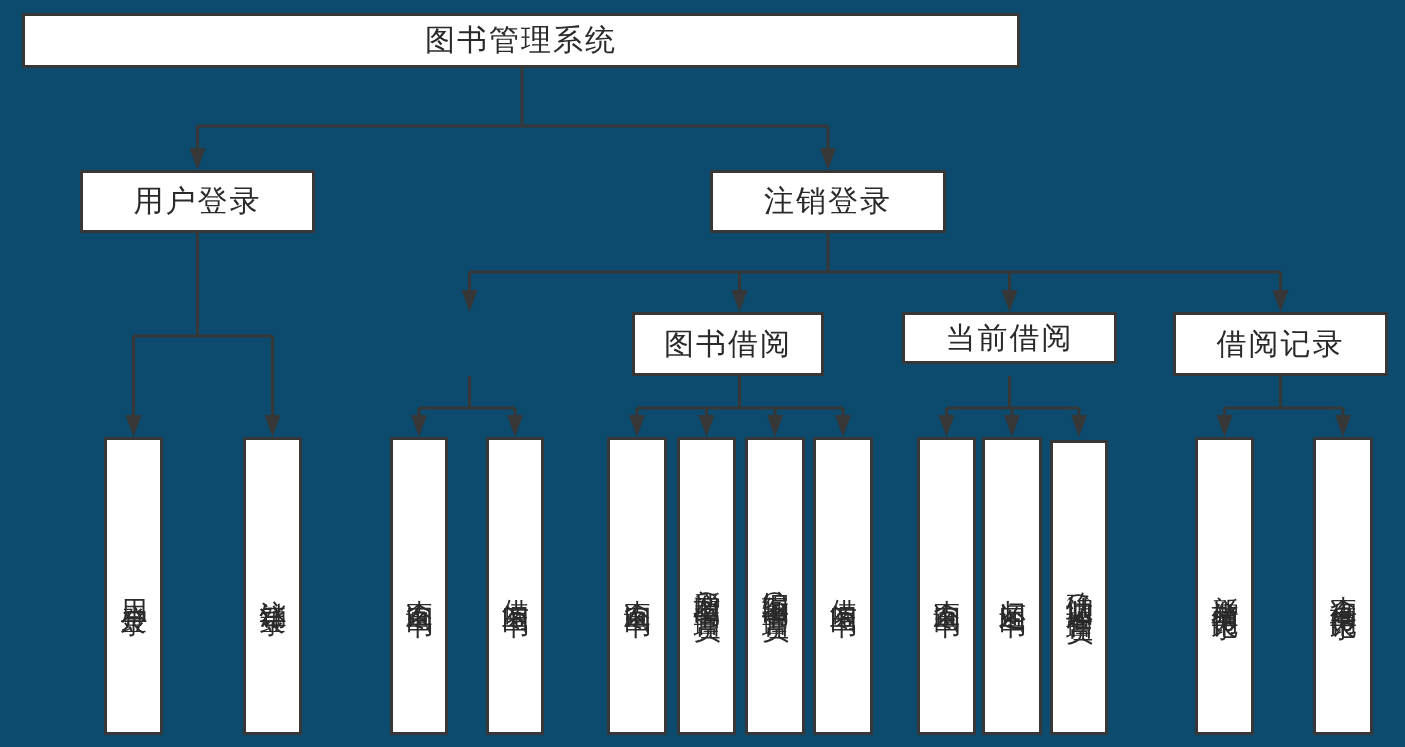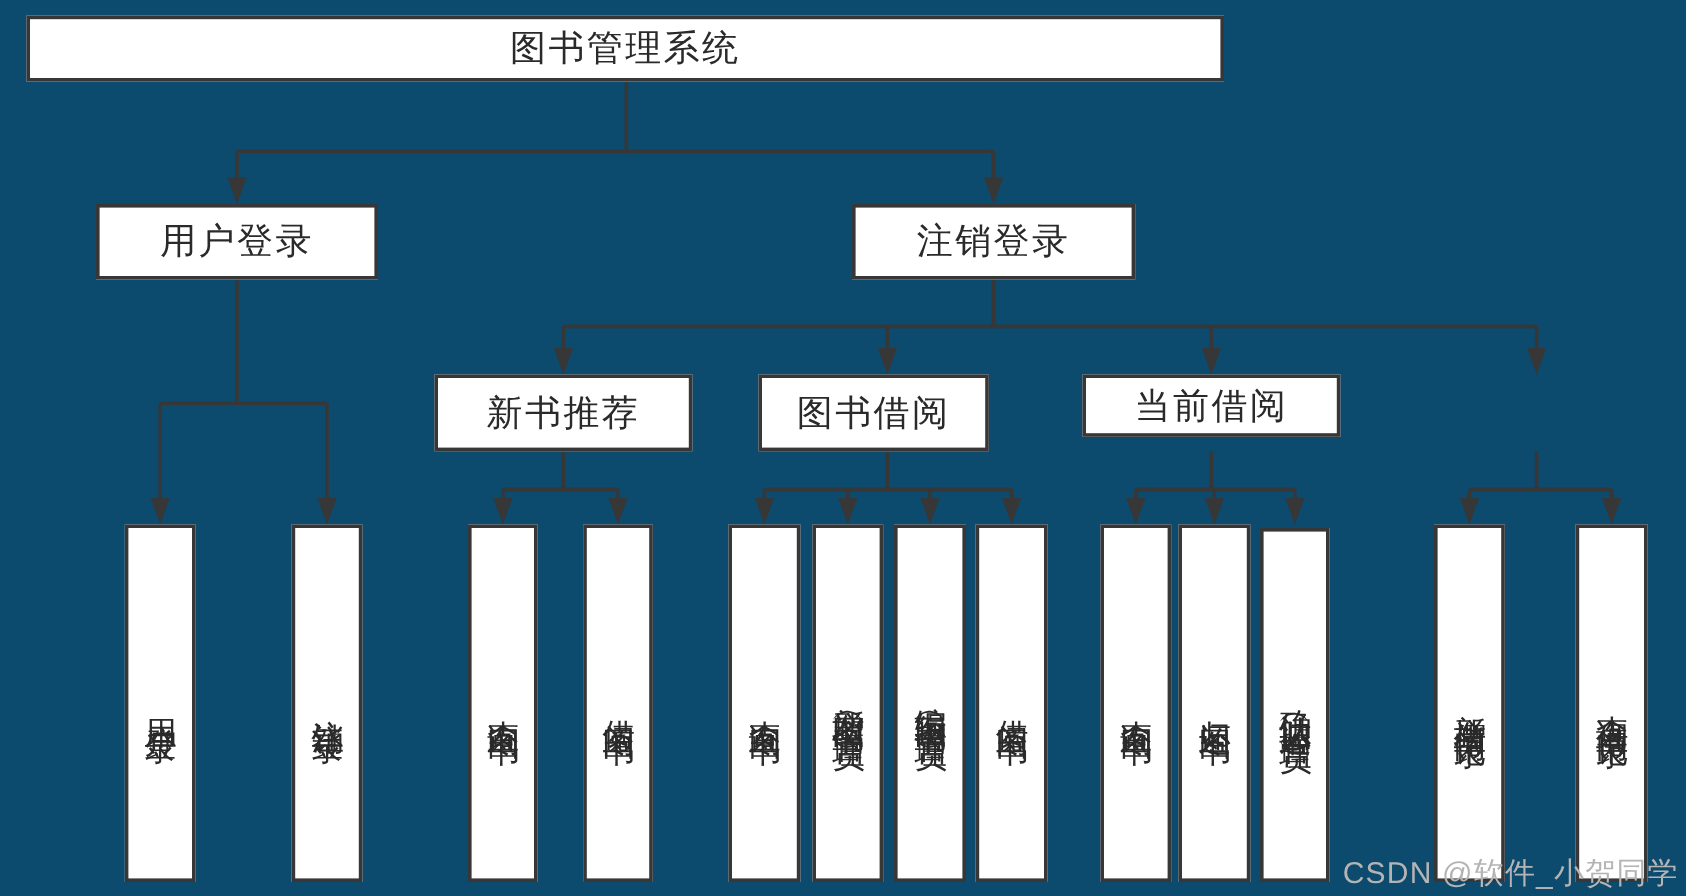--- a/index.html
+++ b/index.html
@@ -97,23 +97,23 @@
       <polygon points="1216.5,415 1232.5,415 1224.5,437"></polygon>
       <polygon points="1335,415 1351,415 1343,437"></polygon>
     </g>
   </svg>
 
   <div class="node" style="left:22px;top:13px;width:998px;height:55px;">图书管理系统</div>
 
   <div class="node" style="left:80px;top:170px;width:235px;height:63px;">用户登录</div>
   <div class="node" style="left:710px;top:170px;width:236px;height:63px;">注销登录</div>
 
-  <div class="node" style="left:362px;top:312px;width:215px;height:64px;">新书推荐</div>
   <div class="node" style="left:632px;top:312px;width:192px;height:64px;">图书借阅</div>
   <div class="node" style="left:902px;top:312px;width:215px;height:52px;">当前借阅</div>
+  <div class="node" style="left:1173px;top:312px;width:215px;height:64px;">借阅记录</div>
 
   <div class="node leaf" style="left:104px;top:437px;width:59px;height:298px;">
     <span>用户登录</span>
   </div>
   <div class="node leaf" style="left:243px;top:437px;width:59px;height:298px;">
     <span>注销登录</span>
   </div>
 
   <div class="node leaf" style="left:390px;top:437px;width:58px;height:298px;">
     <span>查询图书</span>
@@ -145,15 +145,14 @@
     <span>确认归还（管理员）</span>
   </div>
 
   <div class="node leaf" style="left:1195px;top:437px;width:59px;height:298px;">
     <span>新增借阅记录</span>
   </div>
   <div class="node leaf" style="left:1313px;top:437px;width:60px;height:298px;">
     <span>查询借阅记录</span>
   </div>
 
-  <div class="watermark">CSDN @软件_小贺同学</div>
 
 </div>
 
 </body></html>

